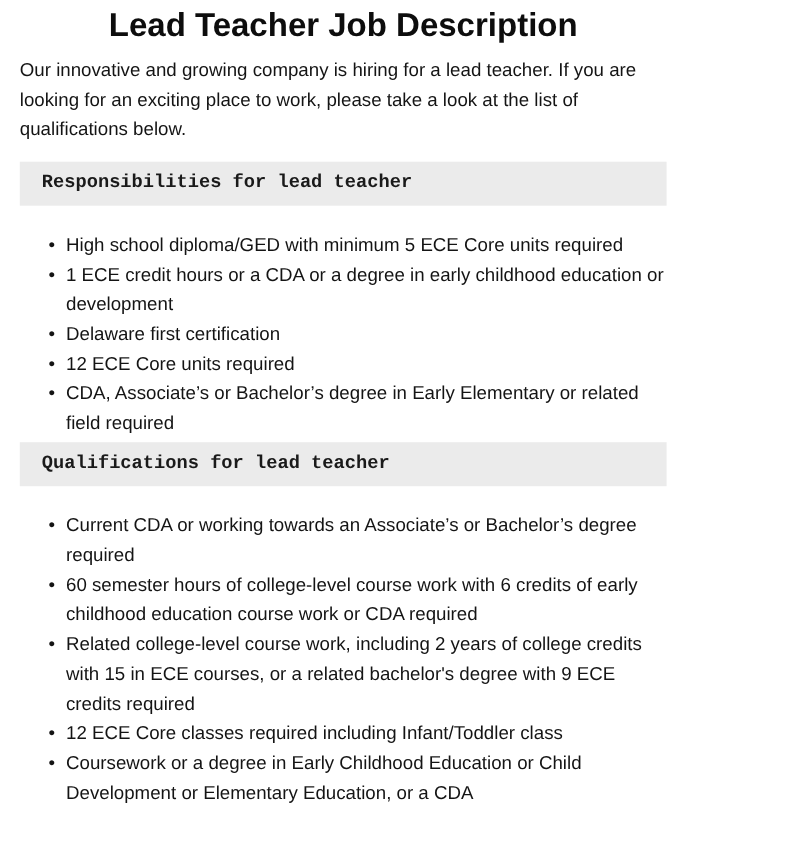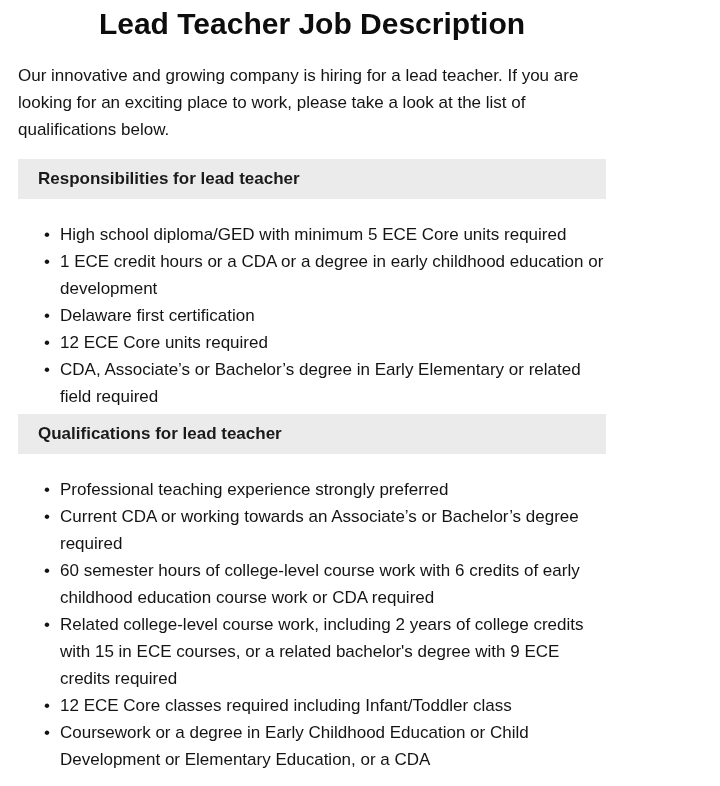--- a/index.html
+++ b/index.html
@@ -17,33 +17,34 @@
   }
   .page-title {
     margin-top: 6px;
     text-align: center;
     font-size: 30px;
     line-height: 36px;
     font-weight: 700;
     color: #0d0d0d;
   }
   .intro {
-    margin-top: 20px;
+    margin-top: 8px;
     font-size: 17px;
     line-height: 27px;
   }
   .section-header {
     margin-top: 16px;
     height: 40px;
     line-height: 40px;
     background: #ebebeb;
     padding-left: 20px;
     font-size: 17px;
     font-weight: 700;
     color: #1a1a1a;
+    font-family: Liberation Mono, monospace;
   }
   .section:nth-of-type(2) .section-header {
     margin-top: 4px;
   }
   ul.bullet-list {
     margin-top: 22px;
     list-style: none;
     padding-left: 26px;
     font-size: 17px;
     line-height: 27px;
@@ -77,21 +78,20 @@
       <li>1 ECE credit hours or a CDA or a degree in early childhood education or development</li>
       <li>Delaware first certification</li>
       <li>12 ECE Core units required</li>
       <li>CDA, Associate’s or Bachelor’s degree in Early Elementary or related field required</li>
     </ul>
   </div>
 
   <div class="section">
     <div class="section-header">Qualifications for lead teacher</div>
     <ul class="bullet-list">
-      <li>Professional teaching experience strongly preferred</li>
       <li>Current CDA or working towards an Associate’s or Bachelor’s degree required</li>
       <li>60 semester hours of college-level course work with 6 credits of early childhood education course work or CDA required</li>
       <li>Related college-level course work, including 2 years of college credits with 15 in ECE courses, or a related bachelor's degree with 9 ECE credits required</li>
       <li>12 ECE Core classes required including Infant/Toddler class</li>
       <li>Coursework or a degree in Early Childhood Education or Child Development or Elementary Education, or a CDA</li>
     </ul>
   </div>
 
 </div>
 

